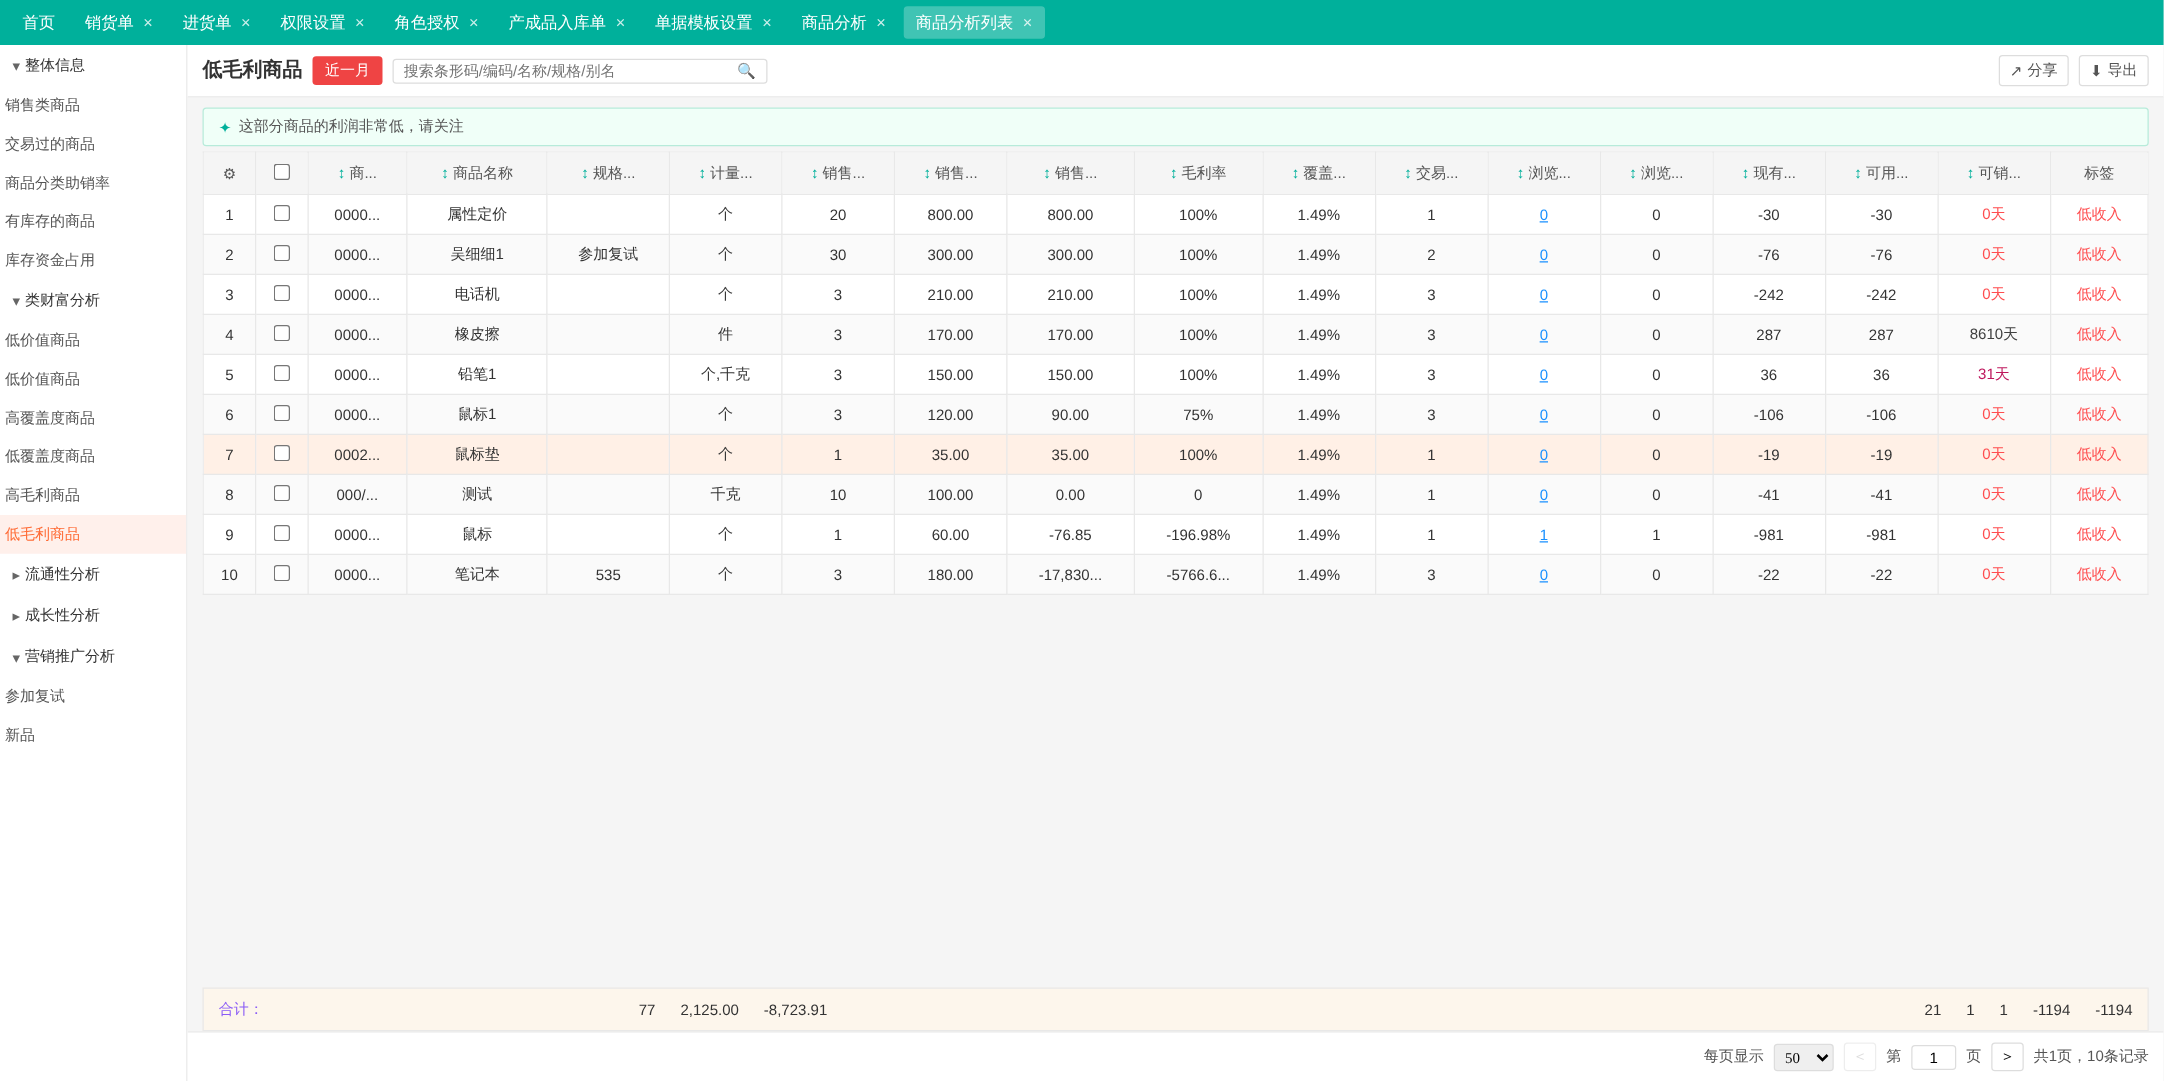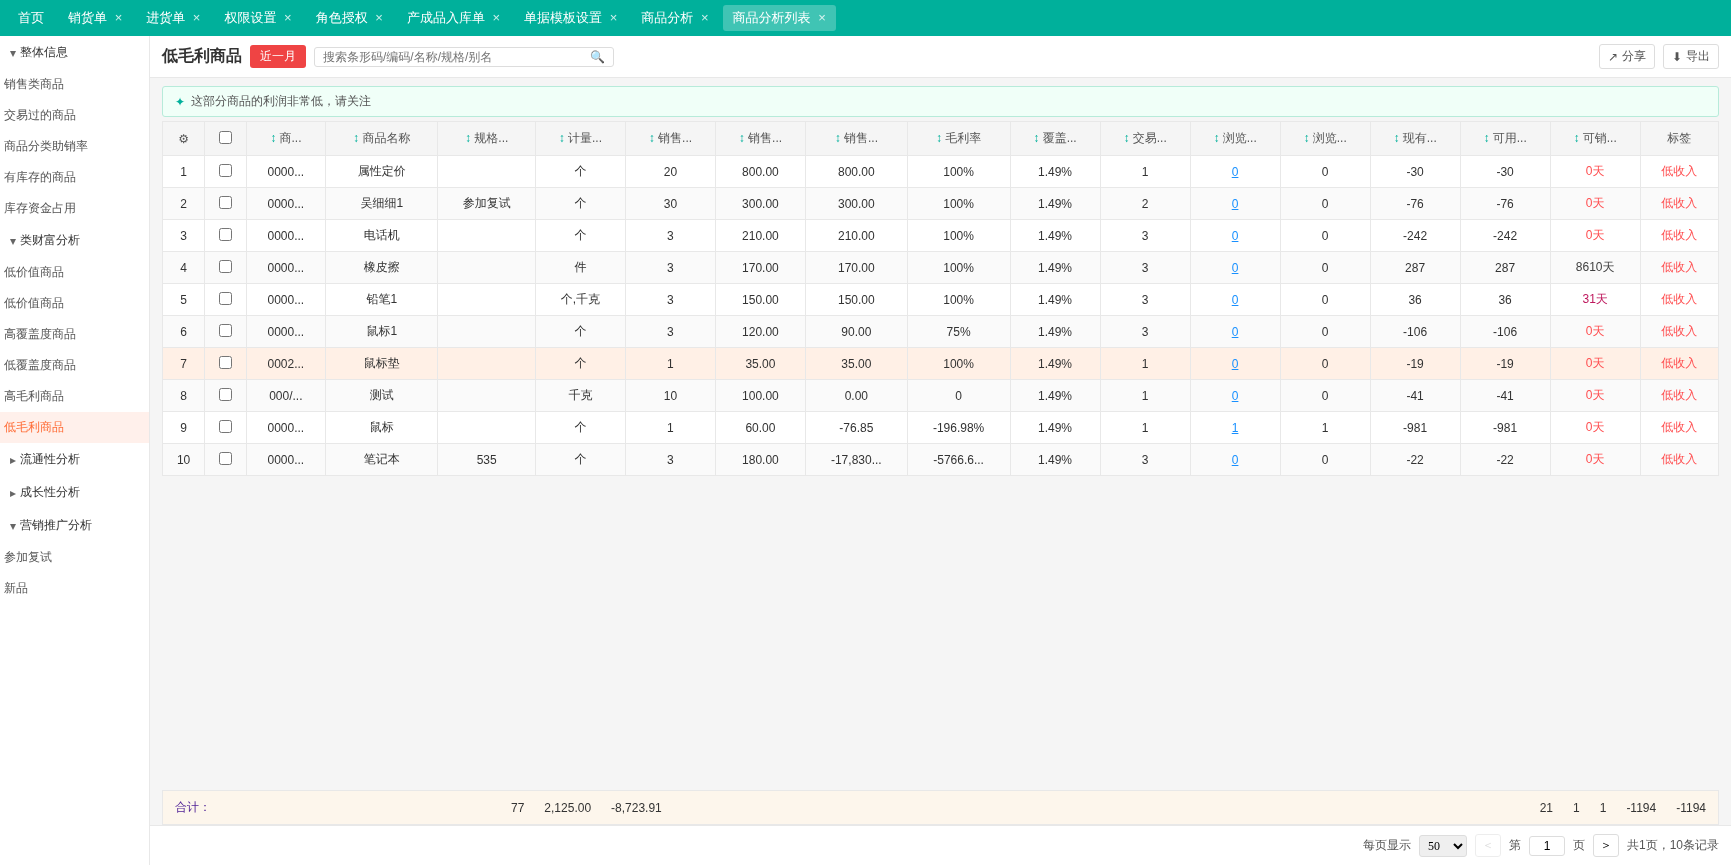--- a/index.html
+++ b/index.html
@@ -181,21 +181,21 @@
     
     .table-footer {
       background: #fdf6ec;
       border: 1px solid #e8e8e8;
       padding: 8px 12px;
       margin: 0 12px;
       display: flex;
       align-items: center;
       font-size: 12px;
     }
-    .footer-label { color: #4c1d95; margin-right: 20px; }
+    .footer-label { color: #8b5cf6; margin-right: 20px; }
     .footer-values { display: flex; gap: 20px; flex: 1; }
 
     
     .pagination {
       background: #fff;
       border-top: 1px solid #e8e8e8;
       padding: 8px 12px;
       display: flex;
       align-items: center;
       justify-content: flex-end;

